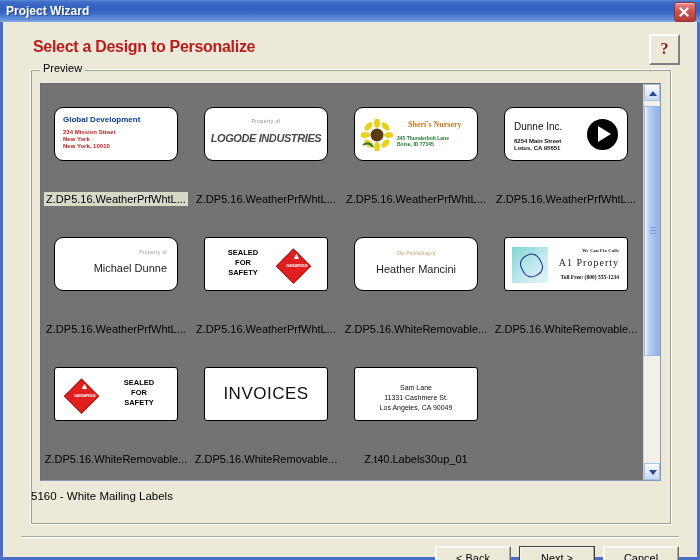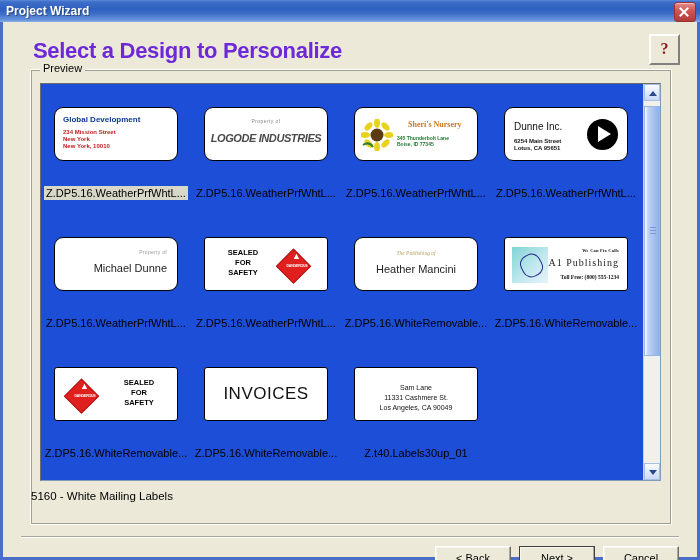--- a/index.html
+++ b/index.html
@@ -67,23 +67,23 @@
   #client {
     position: absolute;
     left: 0; top: 22px;
     width: 694px; height: 535px;
     background: #ece9d8;
   }
 
   #page-title {
     position: absolute;
     left: 30px; top: 16px;
-    font-size: 22px;
+    font-size: 16px;
     font-weight: bold;
-    color: #6d28d9;
+    color: #b91c1c;
     letter-spacing: -0.3px;
     white-space: nowrap;
   }
 
   #help-button {
     position: absolute;
     right: 17px; top: 12px;
     width: 27px; height: 27px;
     background: #ece9d8;
     border-top: 2px solid #ffffff;
@@ -127,21 +127,21 @@
     padding: 0 3px;
     font-size: 11px;
     color: #000000;
   }
 
   
   #list-frame {
     position: absolute;
     left: 9px; top: 13px;
     width: 621px; height: 398px;
-    background: #1d4ed8;
+    background: #737373;
     border: 1px solid #7f9db9;
     border-top-color: #6d6d6d;
     border-left-color: #6d6d6d;
     box-sizing: border-box;
     overflow: hidden;
   }
   #list-viewport {
     position: absolute;
     left: 0; top: 0;
     width: 603px; height: 396px;
@@ -178,21 +178,21 @@
     box-sizing: border-box;
     overflow: hidden;
   }
   .label-design.sq { border-radius: 3px; }
 
   .cell-caption {
     font-size: 11px;
     color: #000000;
     white-space: nowrap;
     padding: 1px 2px;
-    margin-top: 2px;
+    margin-top: 8px;
   }
   .grid-cell.selected .cell-caption {
     background: #d8d8c8;
   }
 
   
   .t1-title { position:absolute; left:8px; top:7px; font-size:8px; font-weight:bold; color:#0a3a8c; white-space:nowrap; }
   .t1-addr  { position:absolute; left:8px; top:21px; font-size:6px; font-weight:bold; color:#c02020; line-height:7px; white-space:nowrap; }
 
   .t2-prop  { position:absolute; left:0; right:0; top:10px; text-align:center; font-size:5px; color:#888888; letter-spacing:0.4px; }
@@ -452,21 +452,21 @@
                 </div>
                 <div class="cell-caption">Z.DP5.16.WhiteRemovable...</div>
               </div>
               <div class="grid-cell">
                 <div class="thumb-wrap">
                   <div class="label-design sq">
                     <div class="t8-icon">
                       <div class="t8-phone"></div>
                     </div>
                     <div class="t8-sub">We Can Fix Calls</div>
-                    <div class="t8-title">A1 Publishing</div>
+                    <div class="t8-title">A1 Property</div>
                     <div class="t8-toll">Toll Free: (800) 555-1234</div>
                   </div>
                 </div>
                 <div class="cell-caption">Z.DP5.16.WhiteRemovable...</div>
               </div>
             </div>
             <div class="grid-row">
               <div class="grid-cell">
                 <div class="thumb-wrap">
                   <div class="label-design sq">

